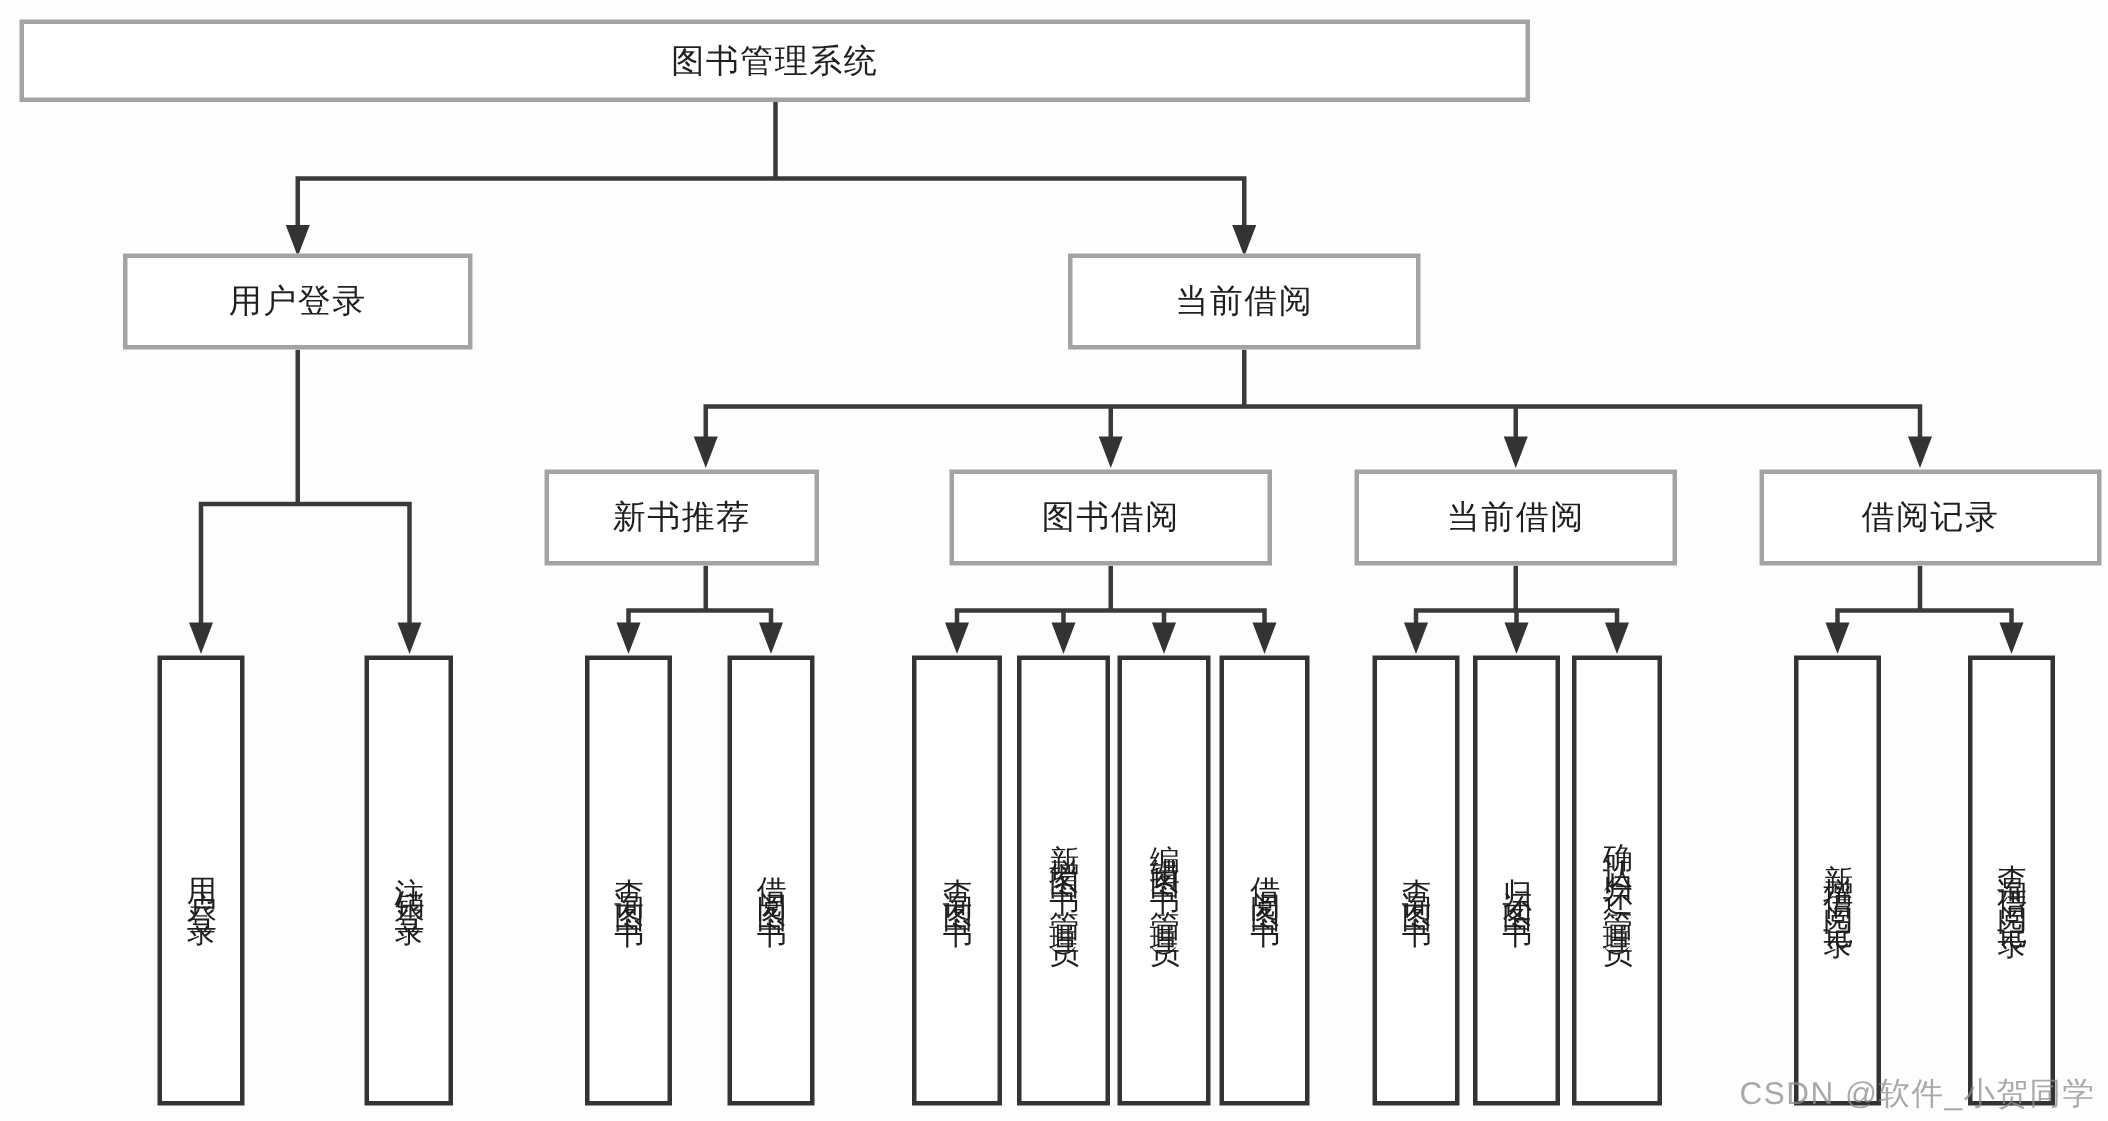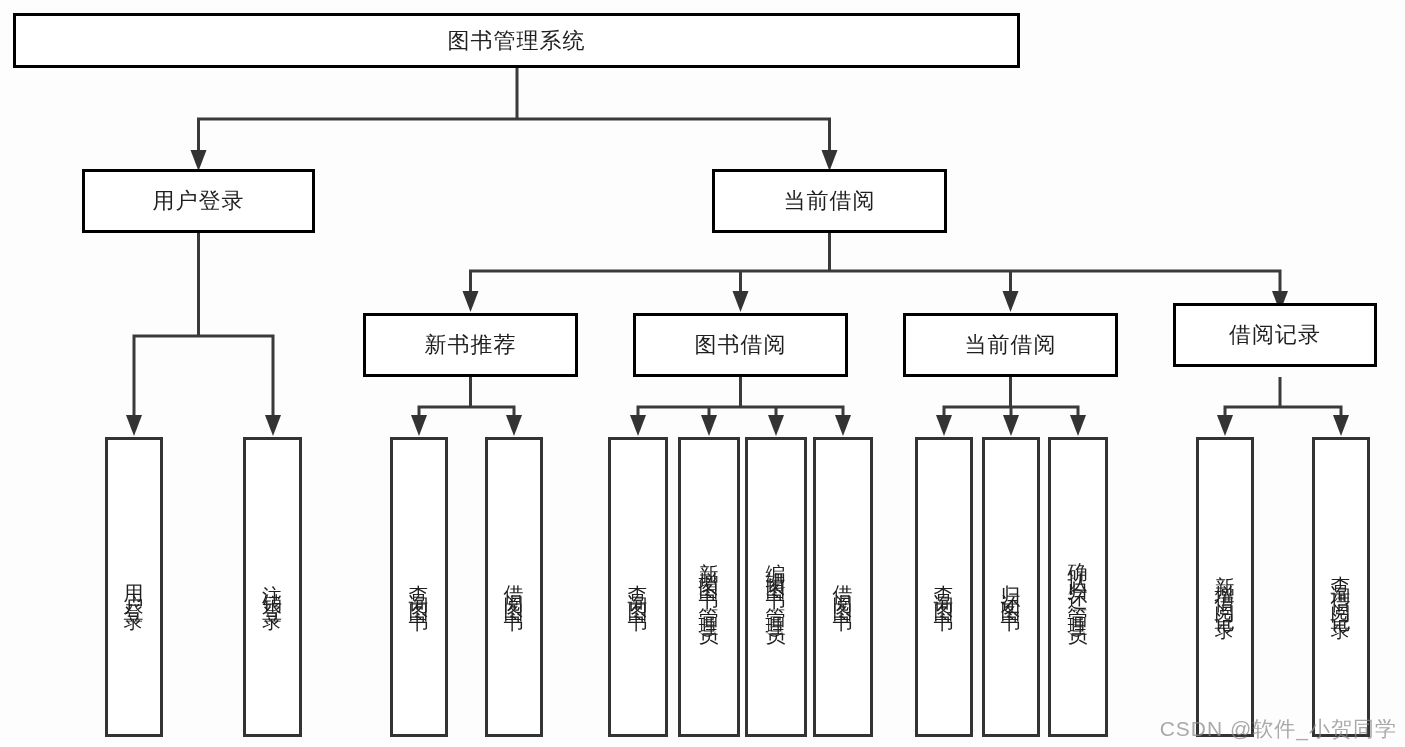--- a/index.html
+++ b/index.html
@@ -1,21 +1,21 @@
 <!DOCTYPE html>
 <html><head>
 <meta charset="utf-8">
 <style>
   html,body{margin:0;padding:0;background:#fdfdfd;}
   .canvas{position:relative;width:1405px;height:747px;background:#fdfdfd;overflow:hidden;
           font-family:"Liberation Sans",sans-serif;color:#1f1f1f;}
   svg.wires{position:absolute;left:0;top:0;z-index:1;}
   .wire{stroke:#3a3a3a;stroke-width:3;fill:none;}
   .ah{fill:#333333;stroke:none;}
-  .node{position:absolute;box-sizing:border-box;border:3px solid #000000;background:#ffffff;
+  .node{position:absolute;box-sizing:border-box;border:3px solid #a3a3a3;background:#ffffff;
         display:flex;align-items:center;justify-content:center;z-index:2;
         font-size:22px;letter-spacing:1px;}
   .leaf{position:absolute;box-sizing:border-box;border:3px solid #333333;background:#ffffff;
         top:437px;height:300px;display:flex;align-items:center;justify-content:center;z-index:2;}
   .vtext{writing-mode:vertical-rl;text-orientation:mixed;font-size:20px;letter-spacing:9px;
          line-height:1;white-space:nowrap;}
   .watermark{position:absolute;top:715px;right:8px;z-index:3;font-size:21px;
              color:rgba(140,140,140,0.75);letter-spacing:1px;text-align:right;}
 </style>
 </head>
@@ -63,30 +63,30 @@
     <span>图书管理系统</span>
   </div>
 
   <div class="node" style="left:82px;top:169px;width:233px;height:64px;">
     <span>用户登录</span>
   </div>
   <div class="node" style="left:712px;top:169px;width:235px;height:64px;">
     <span>当前借阅</span>
   </div>
 
-  <div class="node" style="left:363px;top:313px;width:215px;height:64px;">
+  <div class="node" style="left:363px;top:313px;width:183px;height:64px;">
     <span>新书推荐</span>
   </div>
   <div class="node" style="left:633px;top:313px;width:215px;height:64px;">
     <span>图书借阅</span>
   </div>
   <div class="node" style="left:903px;top:313px;width:215px;height:64px;">
     <span>当前借阅</span>
   </div>
-  <div class="node" style="left:1173px;top:303px;width:204px;height:64px;">
+  <div class="node" style="left:1173px;top:313px;width:228px;height:64px;">
     <span>借阅记录</span>
   </div>
 
   <div class="leaf" style="left:105px;width:58px;">
     <span class="vtext">用户登录</span>
   </div>
   <div class="leaf" style="left:243px;width:59px;">
     <span class="vtext">注销登录</span>
   </div>
 

